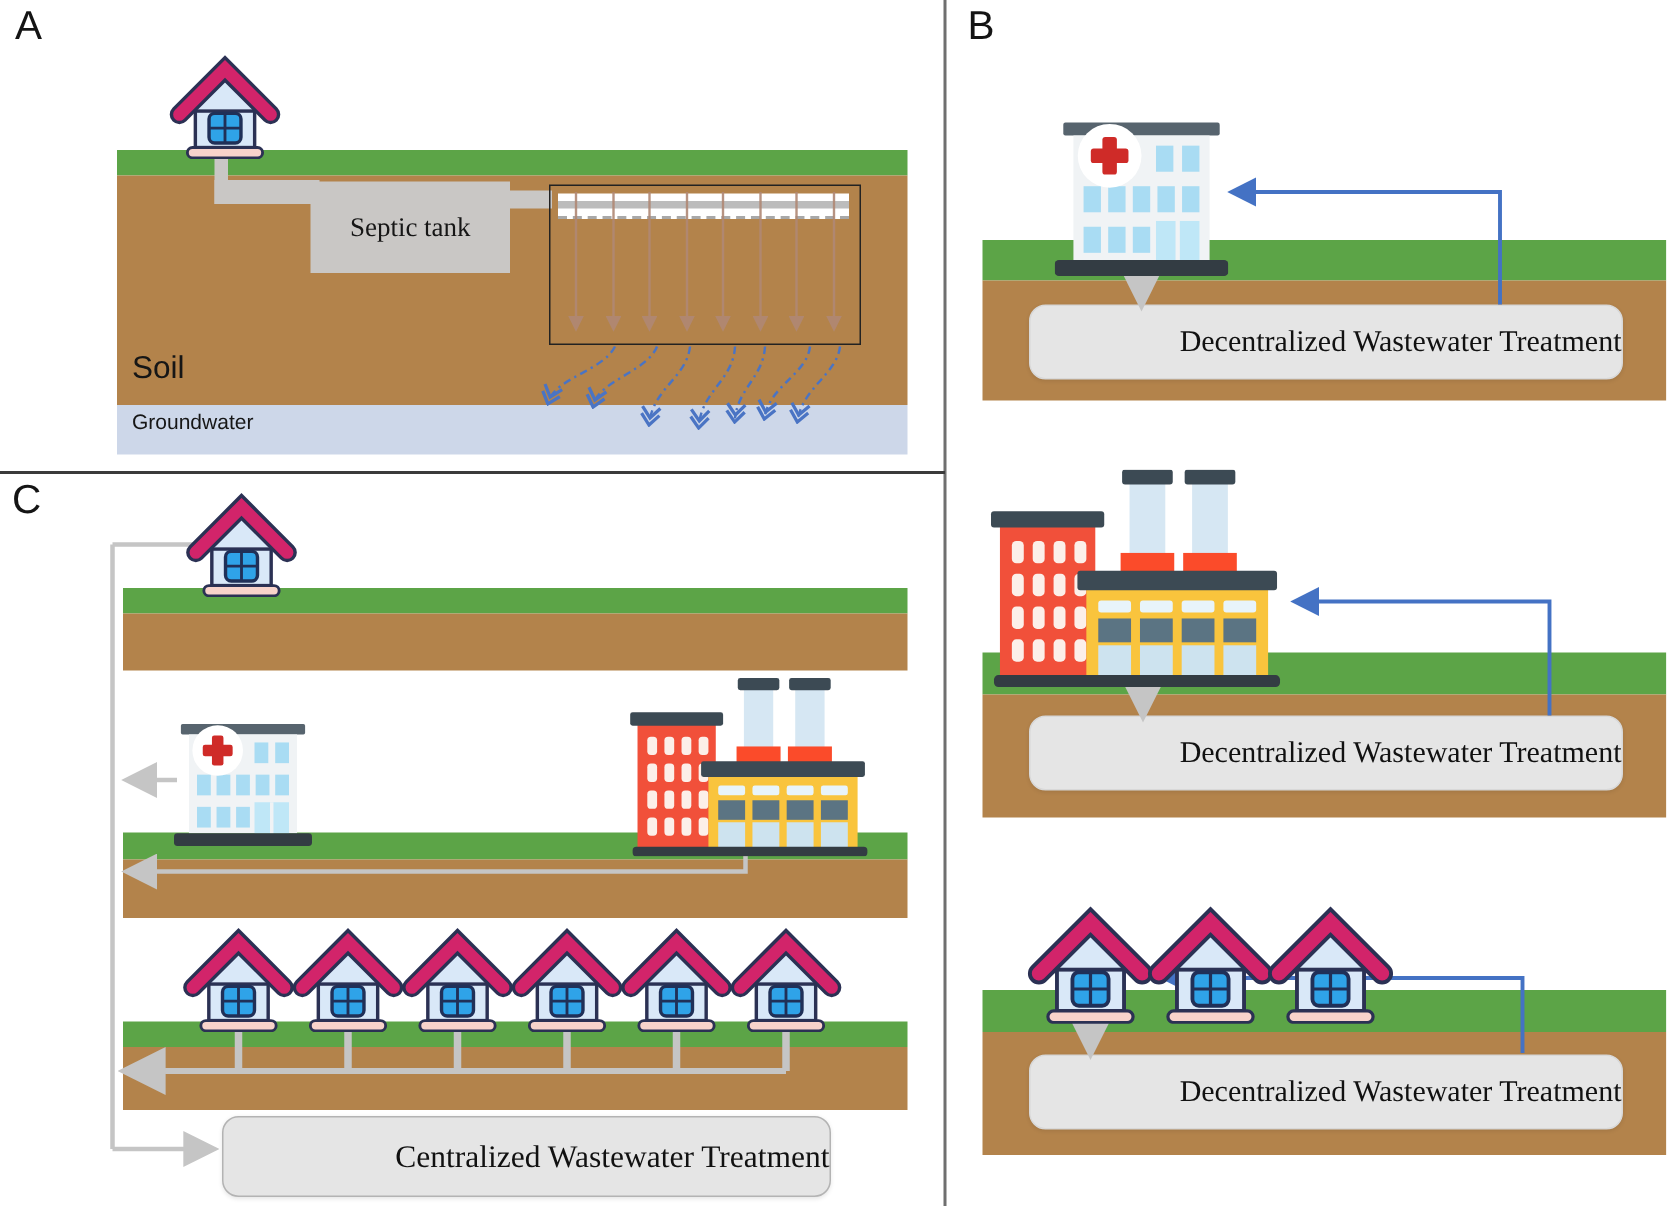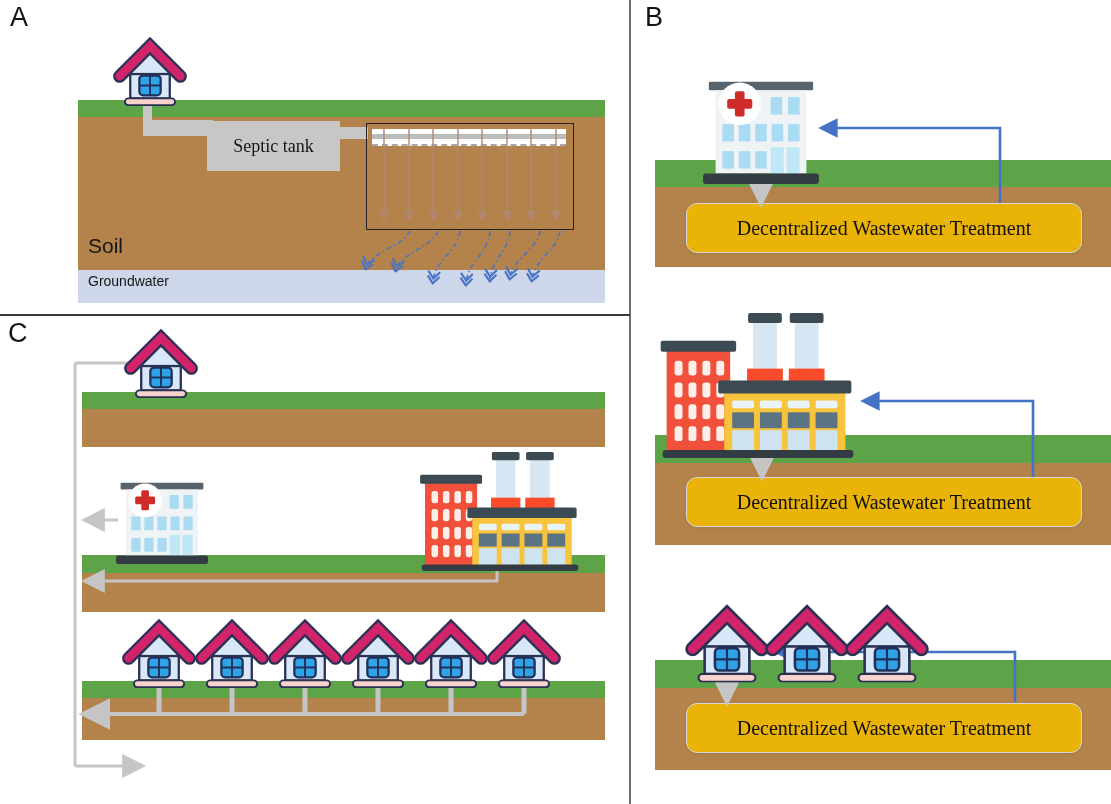--- a/index.html
+++ b/index.html
@@ -10,29 +10,29 @@
   .band { position:absolute; }
   .grass { background:#5ca447; }
   .soil  { background:#b3834b; }
   .gw    { background:#cdd7e9; }
   .panel-letter {
     position:absolute; font-family:"Liberation Sans", sans-serif;
     font-size:27px; color:#141414; line-height:1;
   }
   .serif-label { position:absolute; font-family:Liberation Sans, sans-serif; color:#161616; }
   .treatment-box {
-    position:absolute; background:#eab308; border:1.5px solid #d8d8d8;
-    border-radius:11px; display:flex; align-items:center; justify-content:center;
+    position:absolute; background:#e5e5e5; border:1.5px solid #d8d8d8;
+    border-radius:11px; display:flex; align-items:center; justify-content:flex-end;
     font-family:"Liberation Serif", serif; font-size:20px; color:#111;
     box-shadow:0 1px 3px rgba(0,0,0,0.10); z-index:2; text-align:center;
   }
   .central { border-color:#b3b3b3; font-size:21px; }
   .pipe { position:absolute; background:#c9c7c5; z-index:2; }
   .septic {
-    position:absolute; left:207px; top:121px; width:133px; height:50px;
+    position:absolute; left:207px; top:121px; width:133px; height:61px;
     background:#c9c7c5; z-index:2; display:flex; align-items:center; justify-content:center;
     font-size:18px; color:#161616;
   }
   .perc-box {
     position:absolute; left:366px; top:123px; width:206px; height:105px;
     border:1.5px solid #222; z-index:2;
   }
   .perc-band {
     position:absolute; left:372px; top:129px; width:194px; height:15px;
     background:#ffffff; border-bottom:2px dashed #a8a8a8; z-index:2;
@@ -253,20 +253,23 @@
     <svg width="78" height="70" viewBox="0 0 100 92">
         <use href="#house"></use>
       </svg>
   </div>
   <div class="icon" style="left:485px; top:618px; width:78px; height:70px;">
     <svg width="78" height="70" viewBox="0 0 100 92">
         <use href="#house"></use>
       </svg>
   </div>
 
+  <div class="treatment-box central" style="left:148px; top:744px; width:404px; height:52px;">
+    <span>Centralized Wastewater Treatment</span>
+  </div>
 
   <svg id="connectors" width="1111" height="804" viewBox="0 0 1111 804">
     <defs>
       <marker id="m-gray" viewBox="0 0 10 10" refX="7" refY="5" markerWidth="8" markerHeight="8" orient="auto">
         <path d="M0 0 L10 5 L0 10 Z" fill="#c5c5c5"></path>
       </marker>
       <marker id="m-blue" viewBox="0 0 10 10" refX="7" refY="5" markerWidth="7.5" markerHeight="7.5" orient="auto">
         <path d="M0 0 L10 5 L0 10 Z" fill="#4472c4"></path>
       </marker>
       <marker id="m-brown" viewBox="0 0 10 10" refX="7" refY="5" markerWidth="6.5" markerHeight="6.5" orient="auto">

